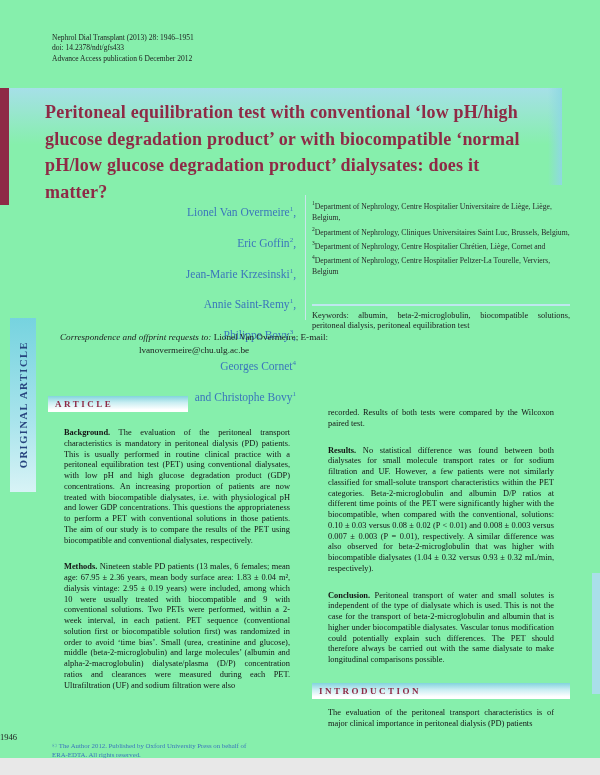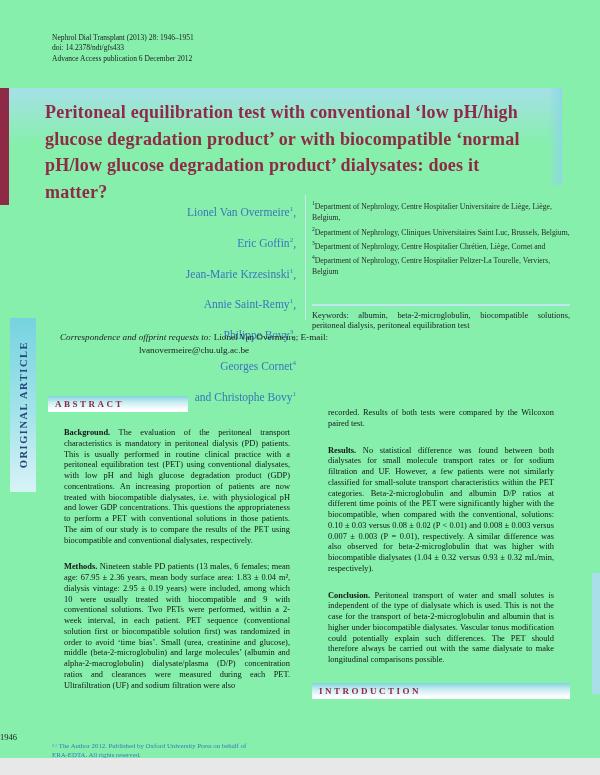--- a/index.html
+++ b/index.html
@@ -108,30 +108,31 @@
     <span class="ital">Correspondence and offprint requests to:</span><span> Lionel Van Overmeire; E-mail: lvanovermeire@chu.ulg.ac.be</span>
   </div>
 
   <div class="keywords">Keywords: albumin, beta-2-microglobulin, biocompatible solutions, peritoneal dialysis, peritoneal equilibration test</div>
 
   <div class="article-tab">
     <span>ORIGINAL ARTICLE</span>
   </div>
 
   <div class="col col-left">
-    <div class="section-bar abstract-bar">ABSTRACT</div>
+    <div class="section-bar abstract-bar">ARTICLE</div>
     <p class="abs"><b>Background.</b><span> The evaluation of the peritoneal transport characteristics is mandatory in peritoneal dialysis (PD) patients. This is usually performed in routine clinical practice with a peritoneal equilibration test (PET) using conventional dialysates, with low pH and high glucose degradation product (GDP) concentrations. An increasing proportion of patients are now treated with biocompatible dialysates, i.e. with physiological pH and lower GDP concentrations. This questions the appropriateness to perform a PET with conventional solutions in those patients. The aim of our study is to compare the results of the PET using biocompatible and conventional dialysates, respectively.</span></p>
     <p class="abs"><b>Methods.</b><span> Nineteen stable PD patients (13 males, 6 females; mean age: 67.95 ± 2.36 years, mean body surface area: 1.83 ± 0.04 m², dialysis vintage: 2.95 ± 0.19 years) were included, among which 10 were usually treated with biocompatible and 9 with conventional solutions. Two PETs were performed, within a 2-week interval, in each patient. PET sequence (conventional solution first or biocompatible solution first) was randomized in order to avoid ‘time bias’. Small (urea, creatinine and glucose), middle (beta-2-microglobulin) and large molecules’ (albumin and alpha-2-macroglobulin) dialysate/plasma (D/P) concentration ratios and clearances were measured during each PET. Ultrafiltration (UF) and sodium filtration were also</span></p>
   </div>
 
   <div class="col col-right">
     <p class="abs"><span>recorded. Results of both tests were compared by the Wilcoxon paired test.</span></p>
     <p class="abs"><b>Results.</b><span> No statistical difference was found between both dialysates for small molecule transport rates or for sodium filtration and UF. However, a few patients were not similarly classified for small-solute transport characteristics within the PET categories. Beta-2-microglobulin and albumin D/P ratios at different time points of the PET were significantly higher with the biocompatible, when compared with the conventional, solutions: 0.10 ± 0.03 versus 0.08 ± 0.02 (P &lt; 0.01) and 0.008 ± 0.003 versus 0.007 ± 0.003 (P = 0.01), respectively. A similar difference was also observed for beta-2-microglobulin that was higher with biocompatible dialysates (1.04 ± 0.32 versus 0.93 ± 0.32 mL/min, respectively).</span></p>
     <p class="abs"><b>Conclusion.</b><span> Peritoneal transport of water and small solutes is independent of the type of dialysate which is used. This is not the case for the transport of beta-2-microglobulin and albumin that is higher under biocompatible dialysates. Vascular tonus modification could potentially explain such differences. The PET should therefore always be carried out with the same dialysate to make longitudinal comparisons possible.</span></p>
     <div class="section-bar intro-bar">INTRODUCTION</div>
+    <p class="abs intro-text">The evaluation of the peritoneal transport characteristics is of major clinical importance in peritoneal dialysis (PD) patients</p>
   </div>
 
   <div class="edge-accent"></div>
 
   <div class="page-number">1946</div>
   <div class="copyright">© The Author 2012. Published by Oxford University Press on behalf of ERA-EDTA. All rights reserved.</div>
 
 </div>
 
 </body></html>

